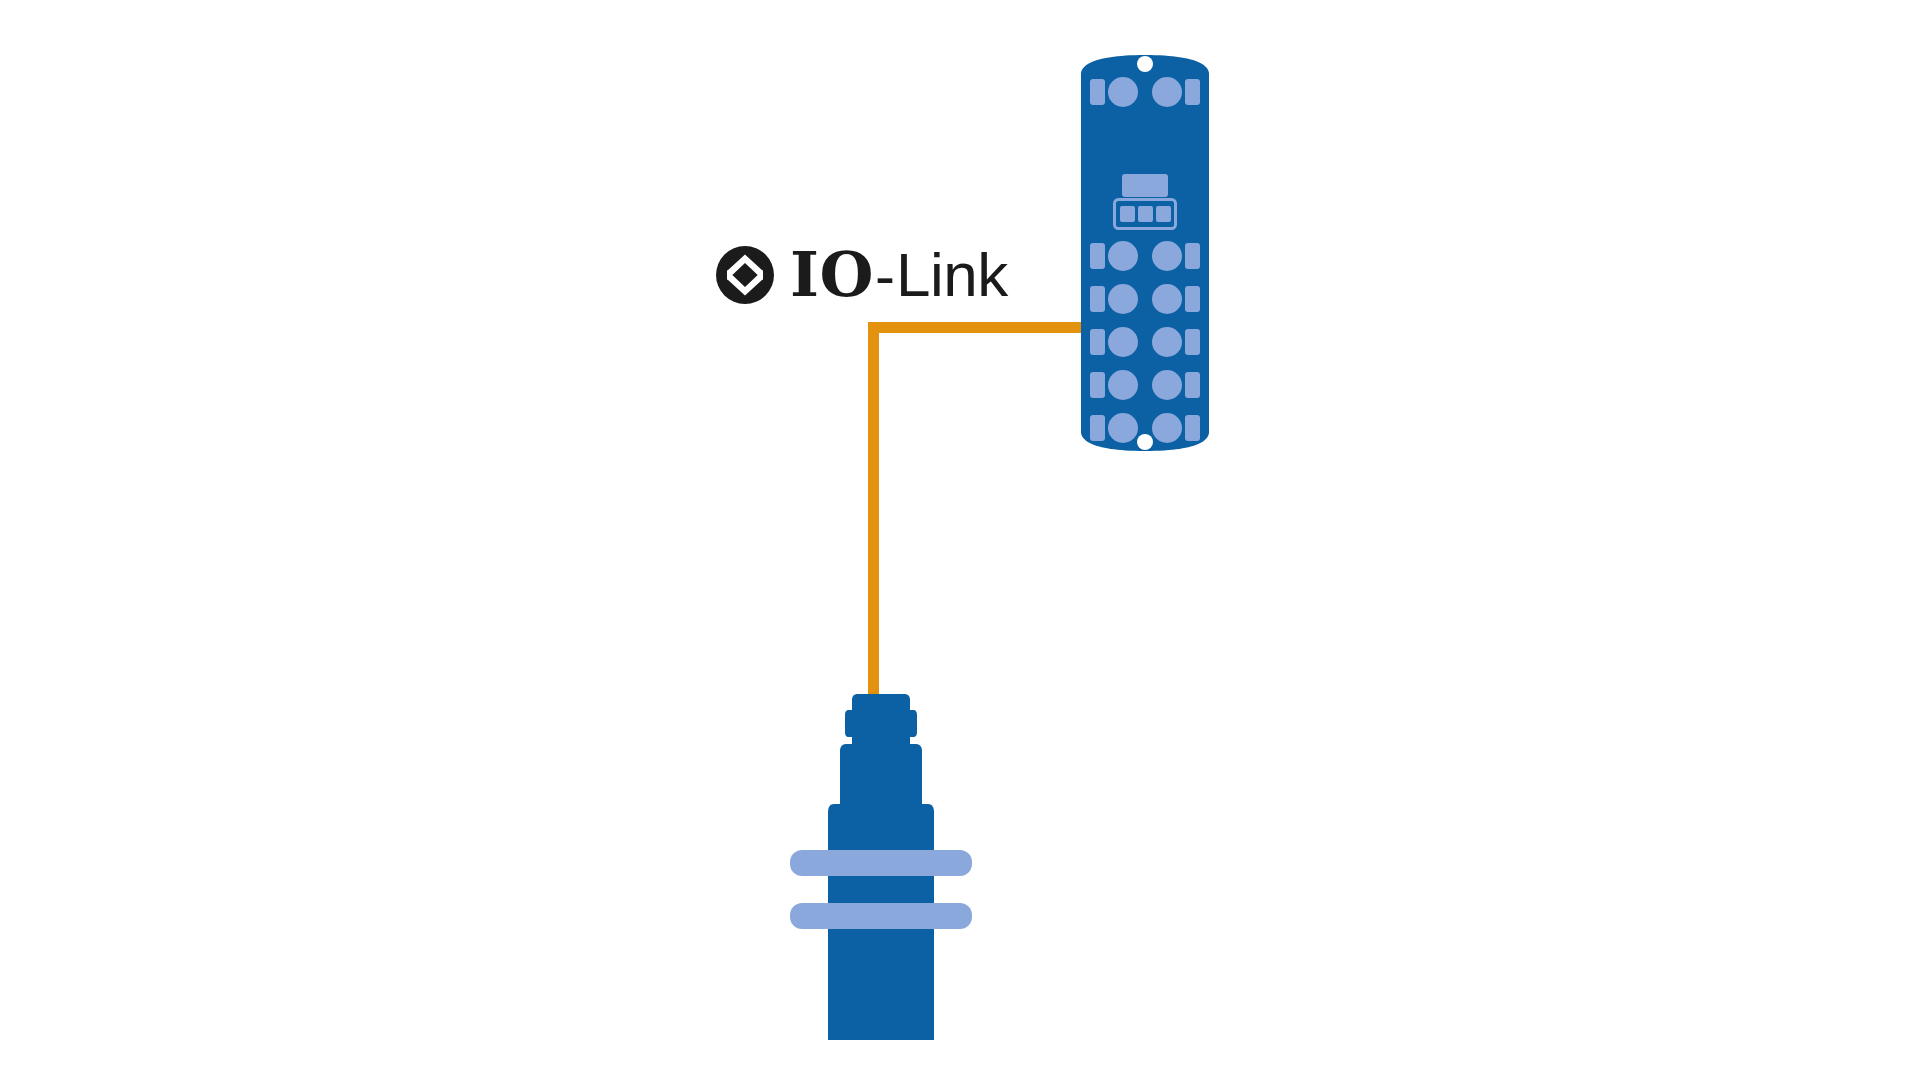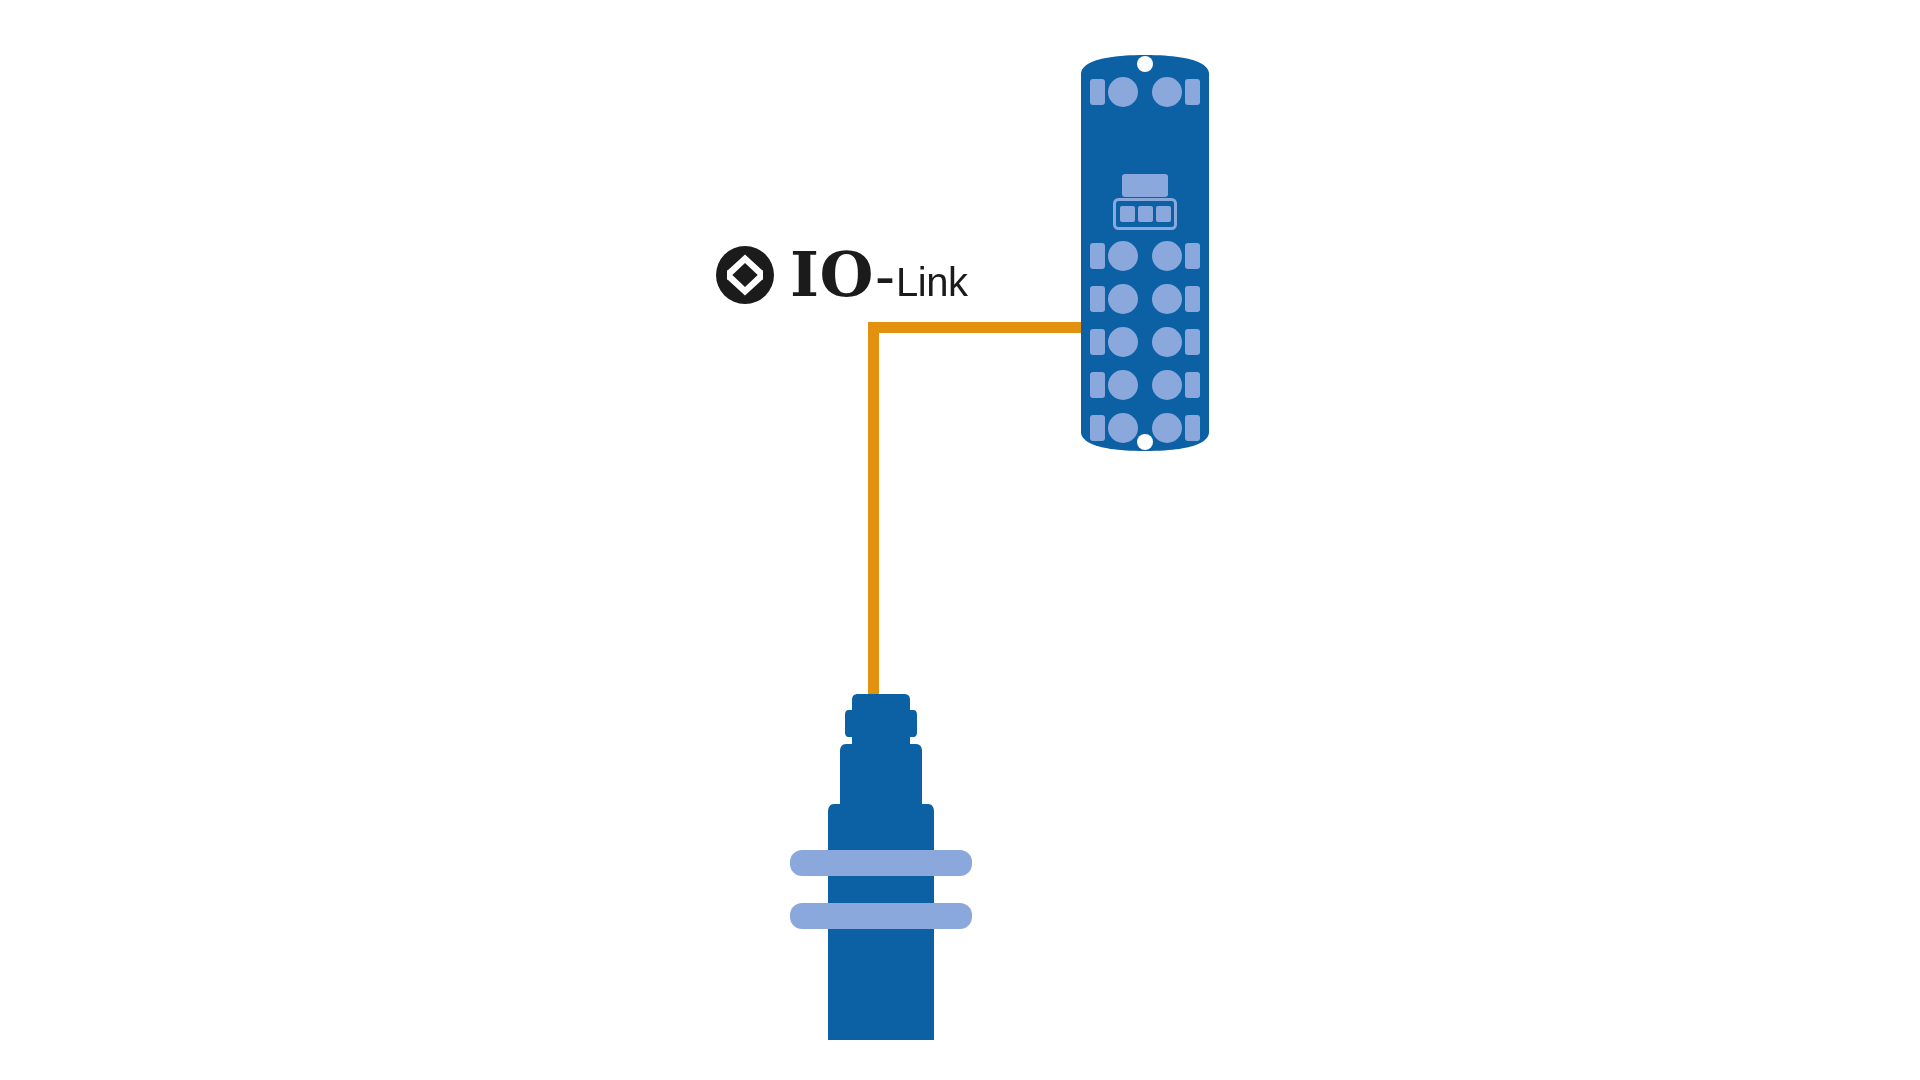--- a/index.html
+++ b/index.html
@@ -57,21 +57,21 @@
   .wm-dash {
     font-family: "Liberation Sans", sans-serif;
     font-weight: 400;
     font-size: 60px;
     color: #1b1b1b;
     margin: 0 1px;
   }
   .wm-link {
     font-family: "Liberation Sans", sans-serif;
     font-weight: 400;
-    font-size: 40px;
+    font-size: 62px;
     color: #1b1b1b;
     letter-spacing: -0.5px;
   }
 
   
   #cable-layer {
     position: absolute;
     left: 0;
     top: 0;
     width: 1920px;

